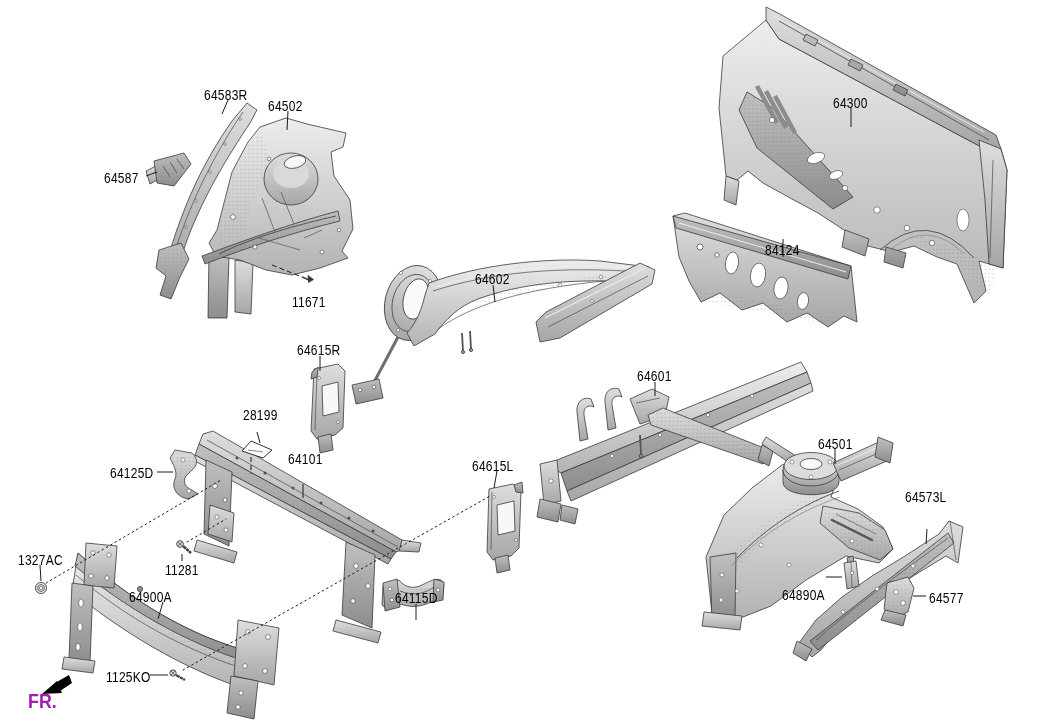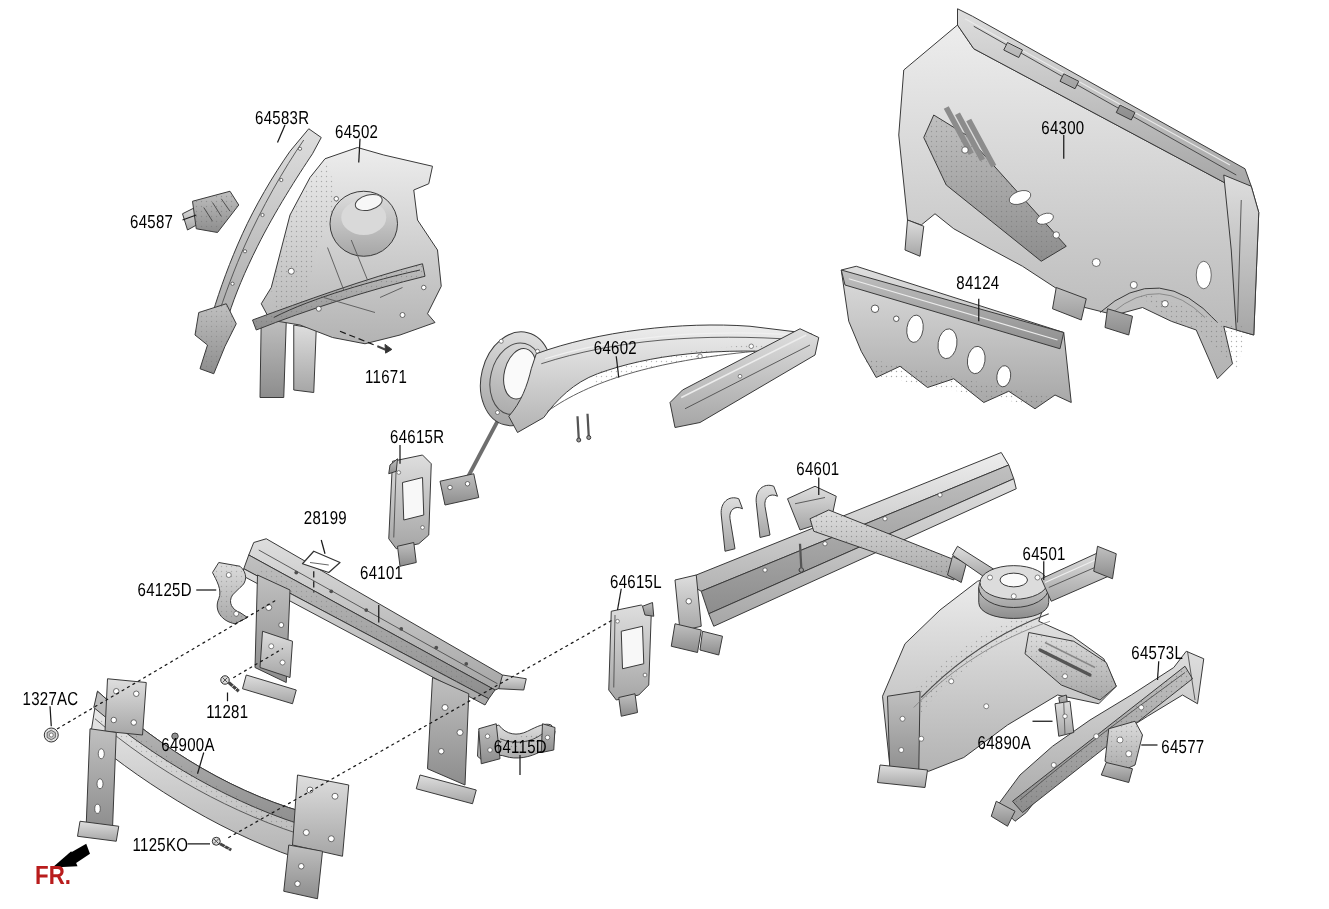--- a/index.html
+++ b/index.html
@@ -1,21 +1,21 @@
 <!DOCTYPE html>
 <html><head>
 <meta charset="utf-8">
 <style>
   html,body{margin:0;padding:0;background:#fff;}
   .page{position:relative;width:1063px;height:727px;background:#ffffff;overflow:hidden;
         font-family:"Liberation Sans",sans-serif;}
   .page svg{position:absolute;left:0;top:0;}
   .part-label{position:absolute;font-size:15px;line-height:15px;color:#000;white-space:nowrap;cursor:pointer;}
   .part-label .t{display:inline-block;transform:scaleX(0.8);transform-origin:0 0;letter-spacing:.3px;}
-  .fr-label{position:absolute;left:28px;top:689px;font-size:21px;font-weight:bold;color:#b91c1c;}
+  .fr-label{position:absolute;left:28px;top:689px;font-size:21px;font-weight:bold;color:#a21caf;}
   .fr-label .t{display:inline-block;transform:scaleX(0.85);transform-origin:0 0;}
 </style>
 </head>
 <body>
 
 <div class="page">
 
 <svg width="1063" height="727" viewBox="0 0 1063 727">
   <defs>
     <linearGradient id="g1" x1="0" y1="0" x2="0" y2="1">
@@ -416,33 +416,33 @@
     <polygon points="42,694 57,681 62,693" fill="#000"></polygon>
     <polygon points="55,683 69,675 72,683 60,691" fill="#000"></polygon>
   </g>
 </svg>
 
 <div class="part-label" style="left:204px;top:87px"><span class="t">64583R</span></div>
 <div class="part-label" style="left:268px;top:98px"><span class="t">64502</span></div>
 <div class="part-label" style="left:104px;top:170px"><span class="t">64587</span></div>
 <div class="part-label" style="left:292px;top:294px"><span class="t">11671</span></div>
 <div class="part-label" style="left:833px;top:95px"><span class="t">64300</span></div>
-<div class="part-label" style="left:765px;top:219px"><span class="t">84124</span></div>
+<div class="part-label" style="left:765px;top:242px"><span class="t">84124</span></div>
 <div class="part-label" style="left:475px;top:271px"><span class="t">64602</span></div>
-<div class="part-label" style="left:312px;top:342px"><span class="t">64615R</span></div>
+<div class="part-label" style="left:297px;top:342px"><span class="t">64615R</span></div>
 <div class="part-label" style="left:637px;top:368px"><span class="t">64601</span></div>
 <div class="part-label" style="left:818px;top:436px"><span class="t">64501</span></div>
 <div class="part-label" style="left:243px;top:407px"><span class="t">28199</span></div>
 <div class="part-label" style="left:110px;top:465px"><span class="t">64125D</span></div>
 <div class="part-label" style="left:288px;top:451px"><span class="t">64101</span></div>
-<div class="part-label" style="left:488px;top:458px"><span class="t">64615L</span></div>
+<div class="part-label" style="left:472px;top:458px"><span class="t">64615L</span></div>
 <div class="part-label" style="left:18px;top:552px"><span class="t">1327AC</span></div>
 <div class="part-label" style="left:165px;top:562px"><span class="t">11281</span></div>
 <div class="part-label" style="left:129px;top:589px"><span class="t">64900A</span></div>
 <div class="part-label" style="left:106px;top:669px"><span class="t">1125KO</span></div>
 <div class="part-label" style="left:395px;top:590px"><span class="t">64115D</span></div>
 <div class="part-label" style="left:782px;top:587px"><span class="t">64890A</span></div>
-<div class="part-label" style="left:905px;top:515px"><span class="t">64573L</span></div>
+<div class="part-label" style="left:905px;top:489px"><span class="t">64573L</span></div>
 <div class="part-label" style="left:929px;top:590px"><span class="t">64577</span></div>
 
 <div class="fr-label"><span class="t">FR.</span></div>
 
 </div>
 
 </body></html>

